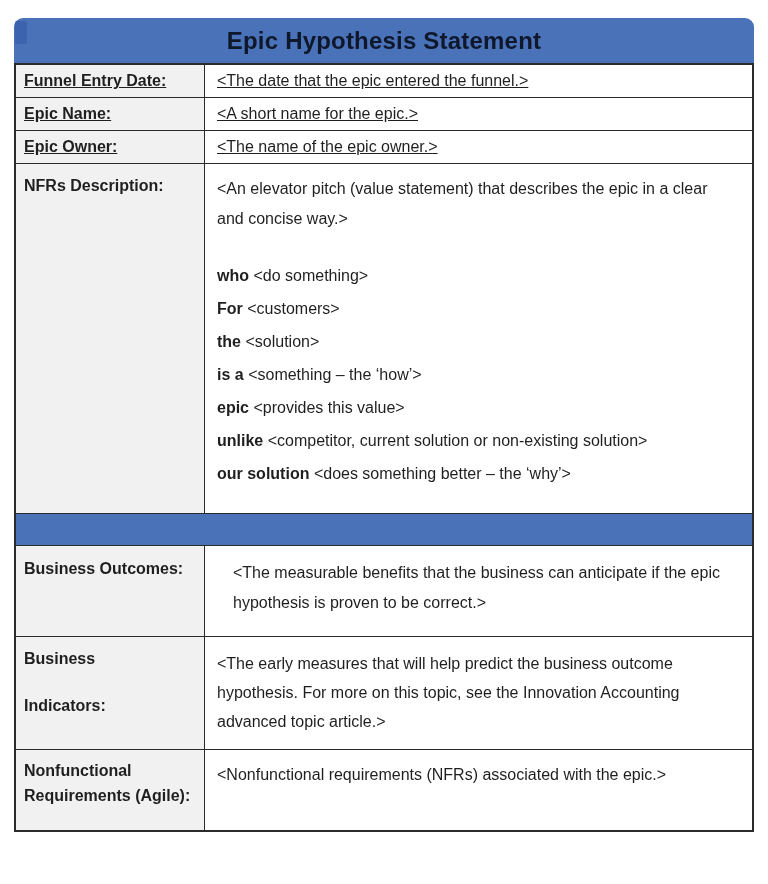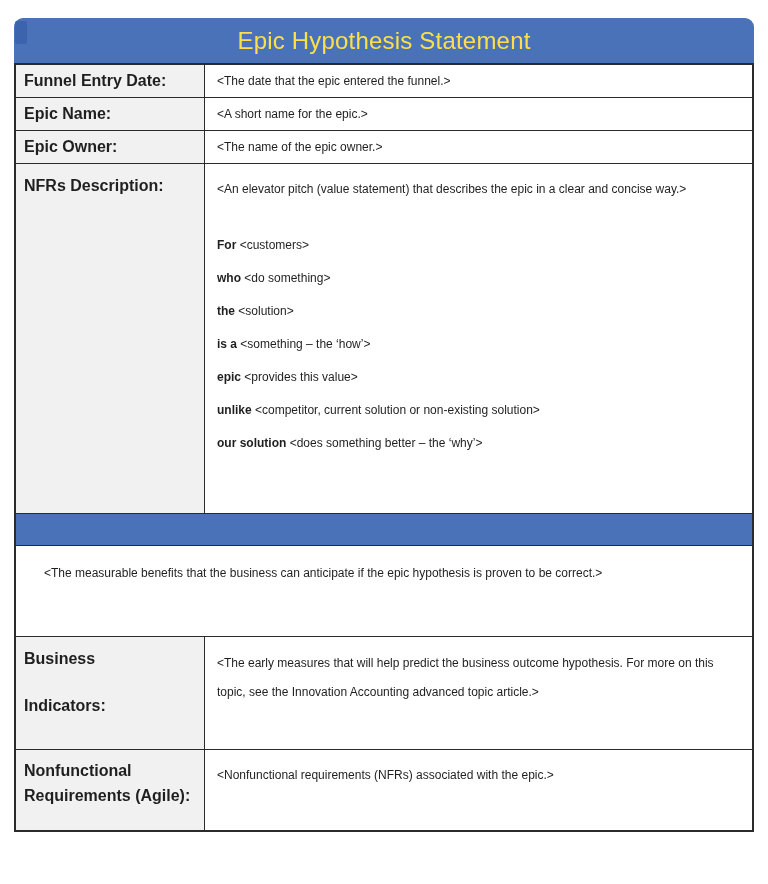--- a/index.html
+++ b/index.html
@@ -28,22 +28,22 @@
     justify-content: center;
   }
   .title-bar .accent-tab {
     position: absolute;
     left: 1px; top: 3px;
     width: 12px; height: 23px;
     background: #3b63ae;
     border-radius: 2px;
   }
   .title-text {
-    color: #fde047;
-    font-weight: normal;
+    color: #0f172a;
+    font-weight: bold;
     font-size: 24px;
     letter-spacing: 0.2px;
   }
   
   .grid {
     border: 2px solid #2b2b2b;
     background: #ffffff;
   }
   .row {
     display: flex;
@@ -56,25 +56,25 @@
     background: #f1f1f1;
     border-right: 1.5px solid #2b2b2b;
     font-weight: bold;
     font-size: 16px;
     padding: 0 8px 0 8px;
     line-height: 20px;
   }
   .content-cell {
     flex: 1;
     background: #ffffff;
-    font-size: 12px;
+    font-size: 16px;
     padding: 0 14px 0 12px;
     line-height: 20px;
   }
-  .row.small { height: 33px; }
+  .row.small { height: 33px; text-decoration: underline; }
   .row.small .label-cell,
   .row.small .content-cell {
     display: flex;
     align-items: center;
   }
   .row.desc { height: 350px; }
   .row.desc .label-cell { padding-top: 12px; }
   .row.desc .content-cell { padding-top: 10px; }
   .para { margin: 0; line-height: 30px; }
   .tmpl { margin-top: 25px; }
@@ -136,34 +136,35 @@
     <div class="row small">
       <div class="label-cell">Epic Owner:</div>
       <div class="content-cell">&lt;The name of the epic owner.&gt;</div>
     </div>
 
     <div class="row desc">
       <div class="label-cell">NFRs Description:</div>
       <div class="content-cell">
         <p class="para">&lt;An elevator pitch (value statement) that describes the epic in a clear and concise way.&gt;</p>
         <div class="tmpl">
+          <div class="tmpl-line"><span class="lead">who</span><span> &lt;do something&gt;</span></div>
           <div class="tmpl-line"><span class="lead">For</span><span> &lt;customers&gt;</span></div>
-          <div class="tmpl-line"><span class="lead">who</span><span> &lt;do something&gt;</span></div>
           <div class="tmpl-line"><span class="lead">the</span><span> &lt;solution&gt;</span></div>
           <div class="tmpl-line"><span class="lead">is a</span><span> &lt;something – the ‘how’&gt;</span></div>
           <div class="tmpl-line"><span class="lead">epic</span><span> &lt;provides this value&gt;</span></div>
           <div class="tmpl-line"><span class="lead">unlike</span><span> &lt;competitor, current solution or non-existing solution&gt;</span></div>
           <div class="tmpl-line"><span class="lead">our solution</span><span> &lt;does something better – the ‘why’&gt;</span></div>
         </div>
       </div>
     </div>
 
     <div class="sep-row"></div>
 
     <div class="row outcomes">
+      <div class="label-cell">Business Outcomes:</div>
       <div class="content-cell">
         <p class="para">&lt;The measurable benefits that the business can anticipate if the epic hypothesis is proven to be correct.&gt;</p>
       </div>
     </div>
 
     <div class="row leading">
       <div class="label-cell">
         <div>Business</div>
         <div class="lbl-line2">Indicators:</div>
       </div>

